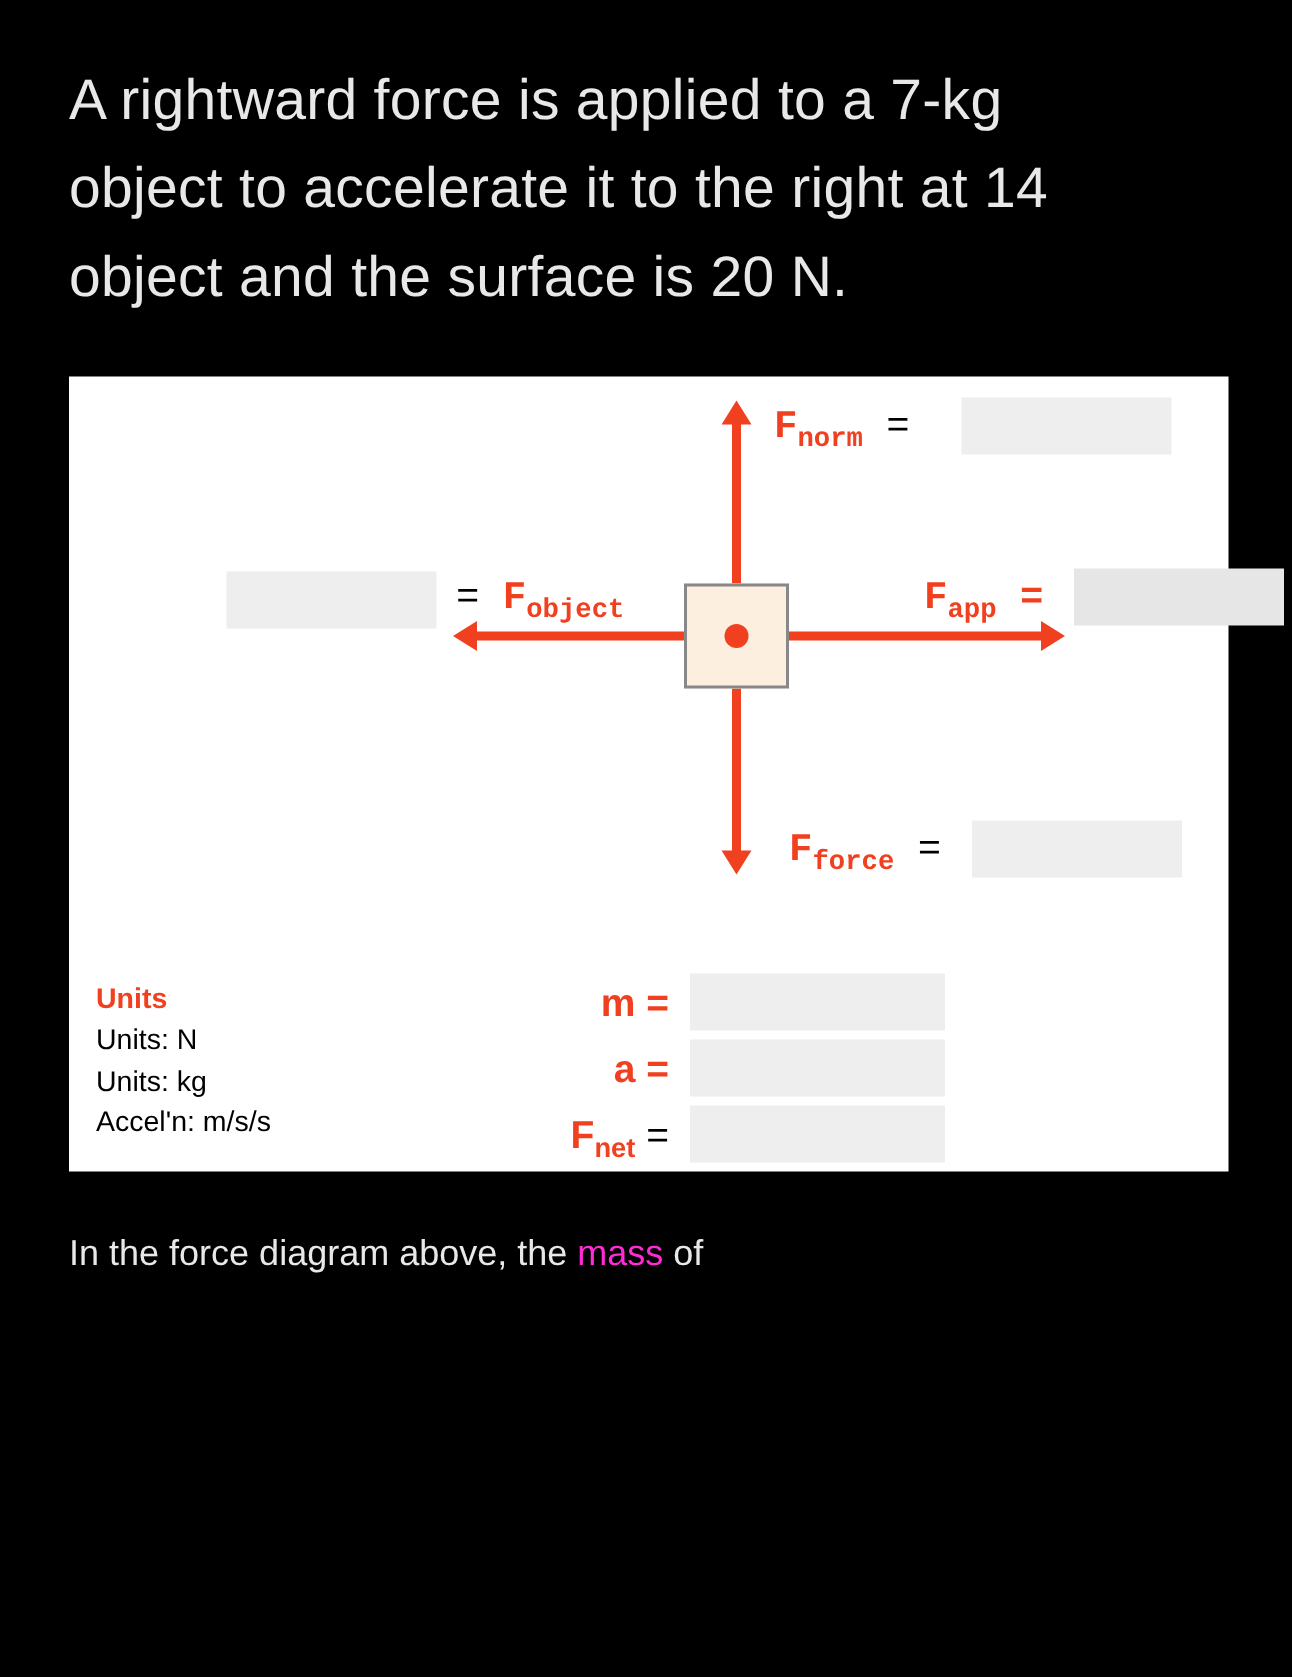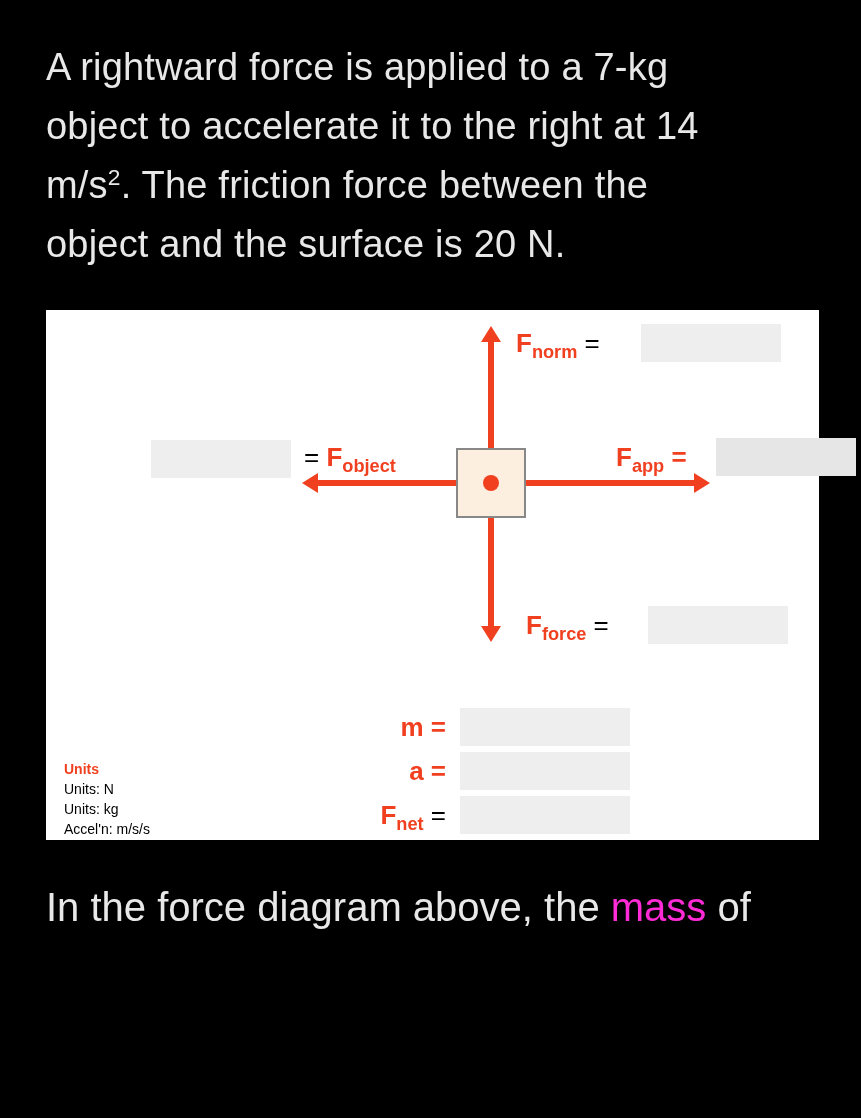--- a/index.html
+++ b/index.html
@@ -93,73 +93,70 @@
                 border-top:10px solid transparent; border-bottom:10px solid transparent;
                 border-left:16px solid #f04020; }
 
   
   .flabel {
     position: absolute;
     font-size: 26px;
     font-weight: 700;
     color: #f04020;
     white-space: nowrap;
+    font-family: Liberation Mono, monospace;
   }
   .flabel sub { font-size: 0.70em; font-weight: 700; vertical-align: sub; }
   .eq { color:#000; font-weight:400; }
 
   .blank {
     position: absolute;
     background: #eee;
     height: 38px;
   }
 
   
   .units {
     position: absolute;
     left: 18px;
     top: 402px;
-    font-size: 14px;
+    font-size: 19px;
     line-height: 1.45;
     color: #000;
-    margin-top: 47px;
   }
   .units .hdr { color:#f04020; font-weight:700; }
 
   
   .row-label {
     position: absolute;
     font-size: 26px;
     font-weight: 700;
     color: #f04020;
     text-align: right;
   }
   .row-label .eq { color:#000; font-weight:400; }
   .row-label sub { font-size:0.70em; vertical-align: sub; }
 
   .answer {
     margin-top: 36px;
-    font-size: 40px;
+    font-size: 24px;
     line-height: 1.55;
     font-weight: 300;
     color: #e8e8e8;
   }
   .answer .hlt { color: #ff2bd6; }
 </style>
 </head>
 <body>
 
 <div class="page">
 
   <div class="problem">
     <div>A rightward force is applied to a 7-kg</div>
     <div>object to accelerate it to the right at 14</div>
-    <div>
-      <span>m/s</span><span class="super2">2</span><span>. The friction force between the</span>
-    </div>
     <div>object and the surface is 20 N.</div>
   </div>
 
   <div class="diagram-wrap">
 
     <div class="flabel" style="left:470px; top:18px;">
       <span>F</span><sub>norm</sub><span class="eq"> = </span>
     </div>
     <div class="blank" style="left:595px; top:14px; width:140px;"></div>
 

